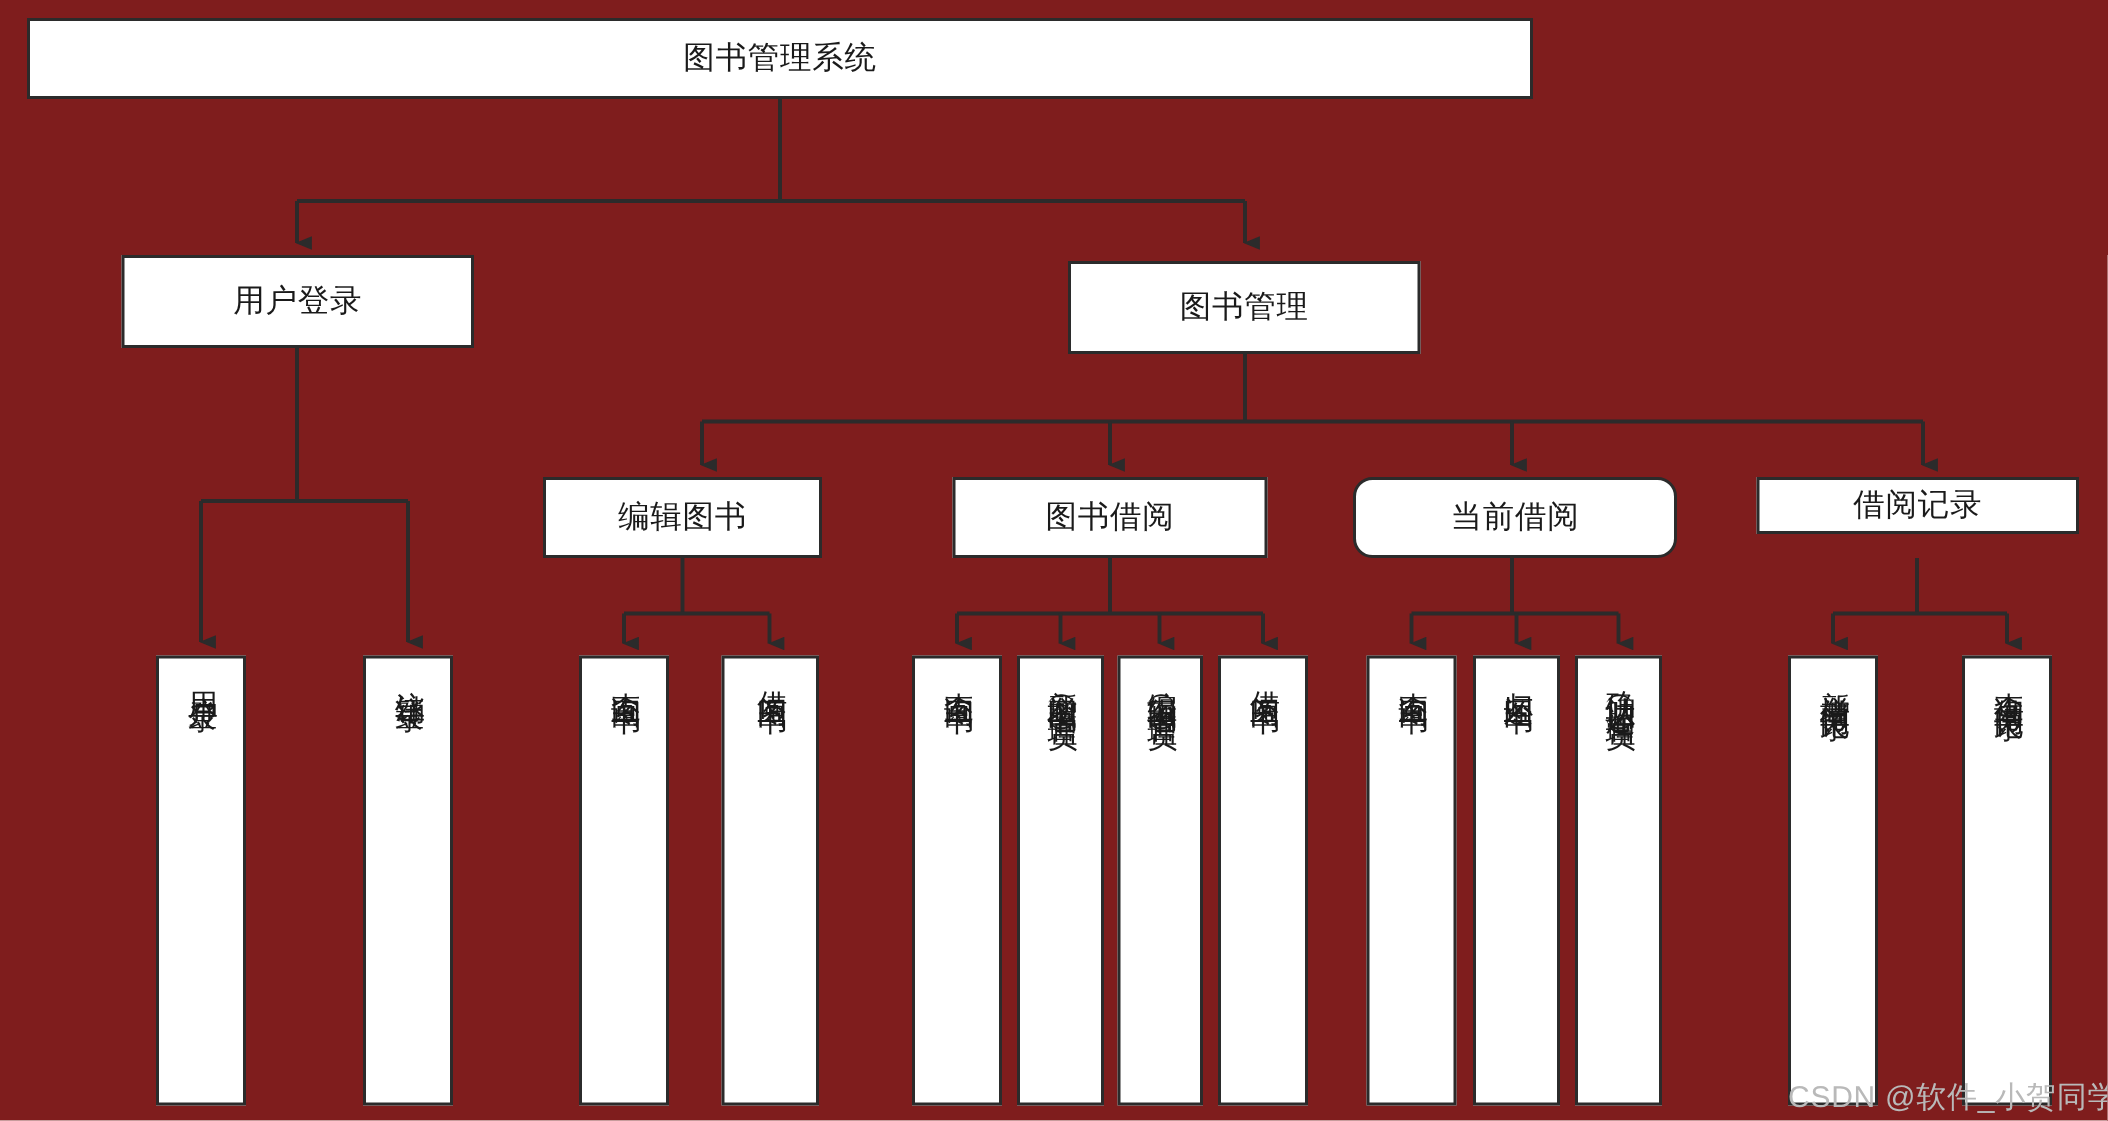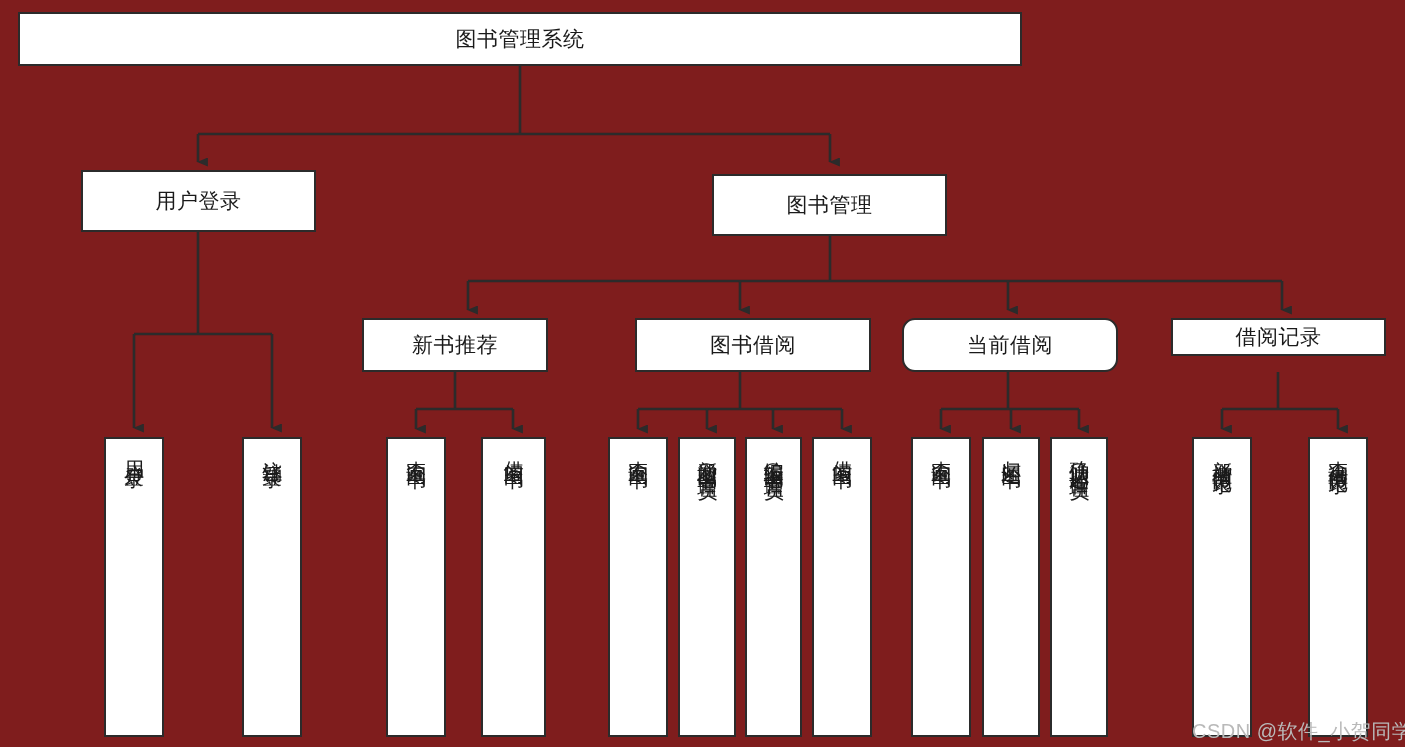--- a/index.html
+++ b/index.html
@@ -127,23 +127,23 @@
   </div>
 
   <div class="node-box" style="left:81px; top:170px; width:235px; height:62px;">
     <span class="node-label">用户登录</span>
   </div>
   <div class="node-box" style="left:712px; top:174px; width:235px; height:62px;">
     <span class="node-label">图书管理</span>
   </div>
 
   <div class="node-box" style="left:362px; top:318px; width:186px; height:54px;">
-    <span class="node-label">新书推荐</span>
+    <span class="node-label">编辑图书</span>
   </div>
-  <div class="node-box" style="left:635px; top:318px; width:236px; height:54px;">
+  <div class="node-box" style="left:635px; top:318px; width:210px; height:54px;">
     <span class="node-label">图书借阅</span>
   </div>
   <div class="node-box" style="left:902px; top:318px; width:216px; height:54px;border-radius:13px;">
     <span class="node-label">当前借阅</span>
   </div>
   <div class="node-box" style="left:1171px; top:318px; width:215px; height:38px;">
     <span class="node-label">借阅记录</span>
   </div>
 
   <div class="node-box vertical" style="left:104px; top:437px; width:60px; height:300px;">

